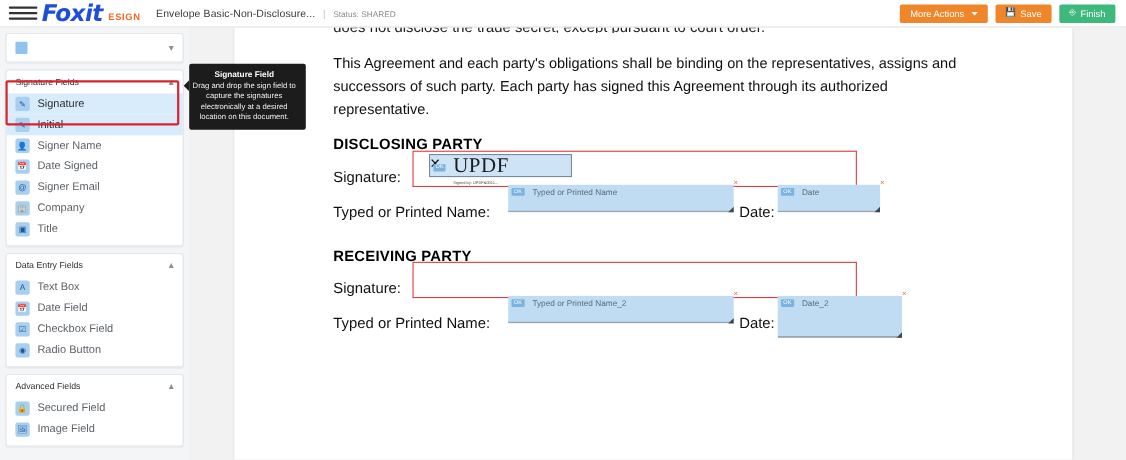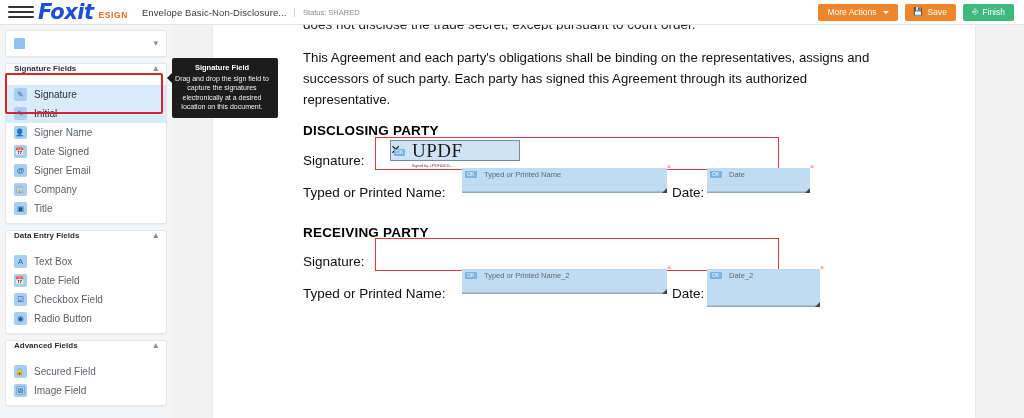--- a/index.html
+++ b/index.html
@@ -50,22 +50,22 @@
     background:#f4f5f6; padding:5px 5px 0 5px; overflow:hidden; z-index:30;
   }
   .card {
     background:#fff; border:1px solid #e4e6e8; border-radius:3px;
     margin-bottom:6px; box-shadow:0 1px 1px rgba(0,0,0,.04);
   }
   .recipient-row { display:flex; align-items:center; height:25px; padding:0 8px; cursor:pointer; }
   .swatch { width:11px; height:11px; background:#8ec5f0; border-radius:1px; }
   .chev { margin-left:auto; color:#8b8f94; font-size:9px; line-height:1; }
   .sect-head {
-    display:flex; align-items:flex-start; height:20px; padding:0 8px;
-    font-size:8px; font-weight:bold; color:#2c3034; cursor:pointer;
+    display:flex; align-items:center; height:20px; padding:0 8px;
+    font-size:8px; font-weight:normal; color:#2c3034; cursor:pointer;
   }
   .sect-body { padding:1px 0 5px 0; }
   .field-row {
     display:flex; align-items:center; height:19px; padding:0 8px; gap:7px; cursor:pointer;
   }
   .field-row.hl { background:#d9ecfb; }
   .fi {
     width:13px; height:13px; background:#a8cef0; border-radius:2px;
     display:flex; align-items:center; justify-content:center;
     font-size:7.5px; color:#1a5a94; flex:none; line-height:1;
@@ -308,21 +308,21 @@
 
         <div class="tp-label" style="top:160px">Typed or Printed Name:</div>
         <div class="fld" style="left:249px; top:143px; width:205px; height:25px;">
           <span class="tag">OK</span>
           <span class="ftxt">Typed or Printed Name</span>
           <span class="corner"></span>
           <span class="xdot">×</span>
         </div>
 
         <div class="date-label" style="left:459px; top:160px">Date:</div>
-        <div class="fld" style="left:494px; top:143px; width:103px; height:25px;">
+        <div class="fld" style="left:494px; top:143px; width:93px; height:25px;">
           <span class="tag">OK</span>
           <span class="ftxt">Date</span>
           <span class="corner"></span>
           <span class="xdot">×</span>
         </div>
 
         <div class="hdg" style="top:200px">RECEIVING PARTY</div>
 
         <div class="sig-label" style="top:229px">Signature:</div>
 

